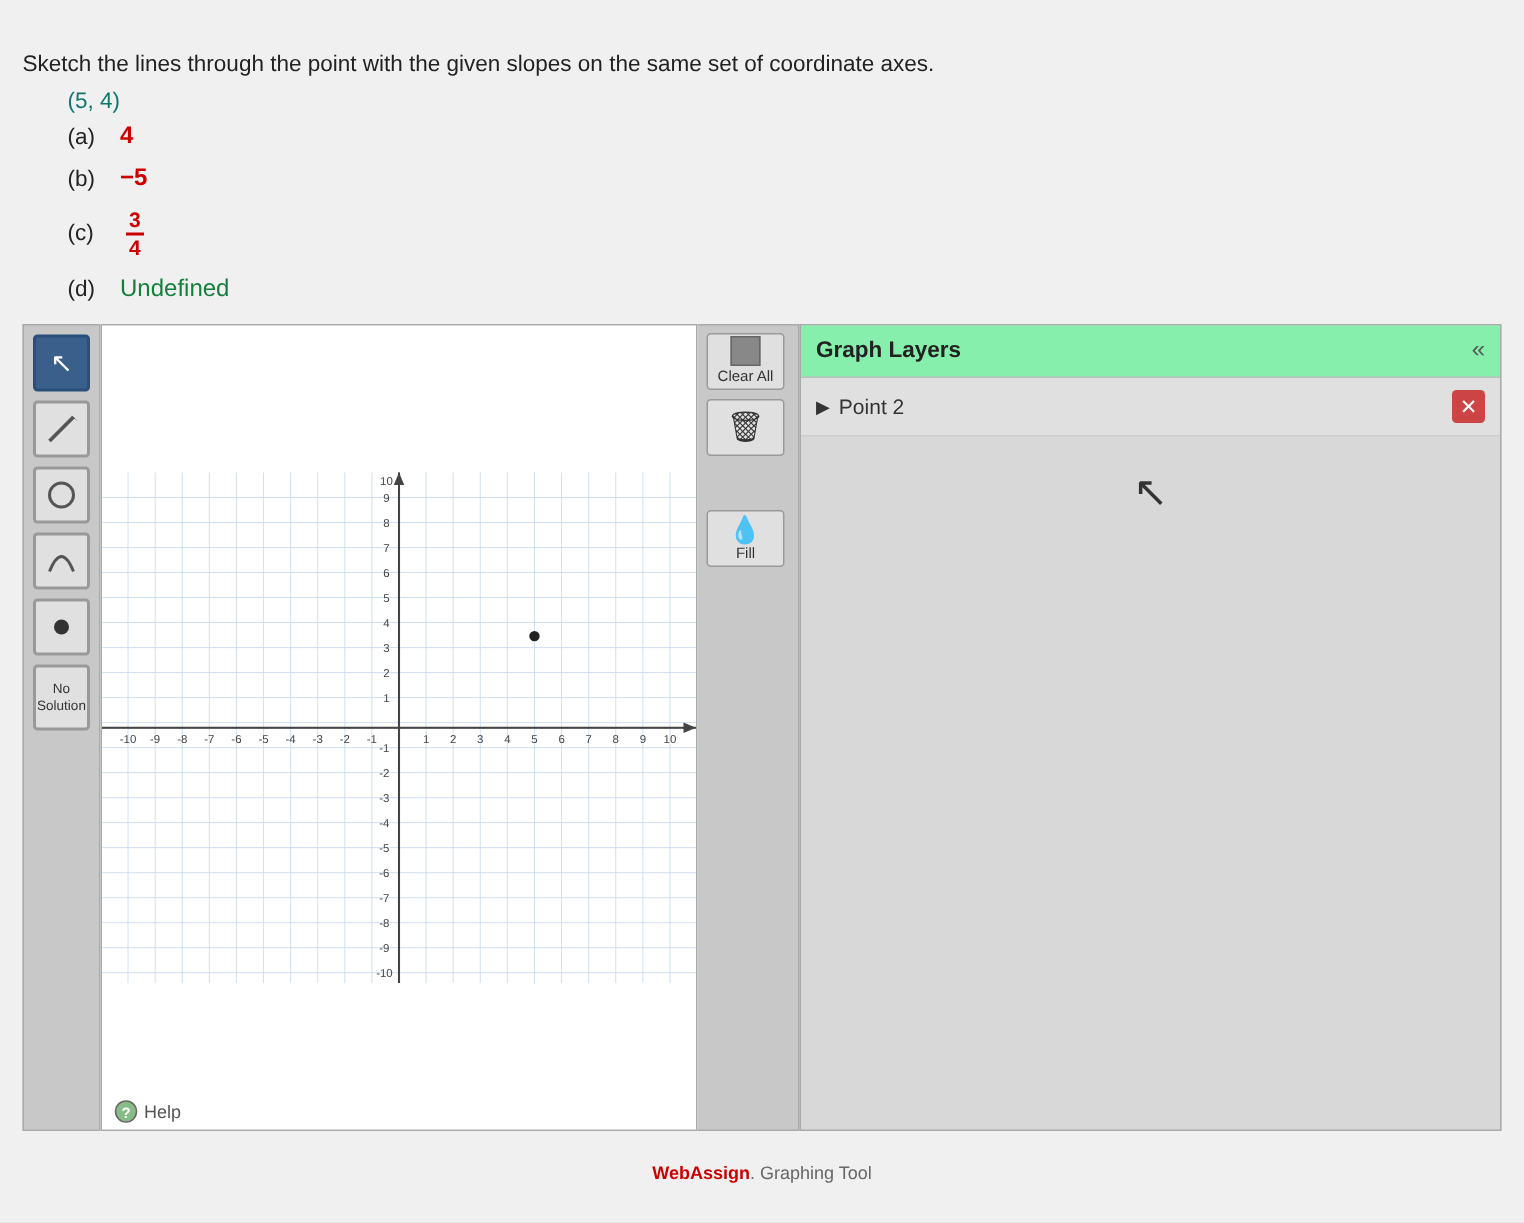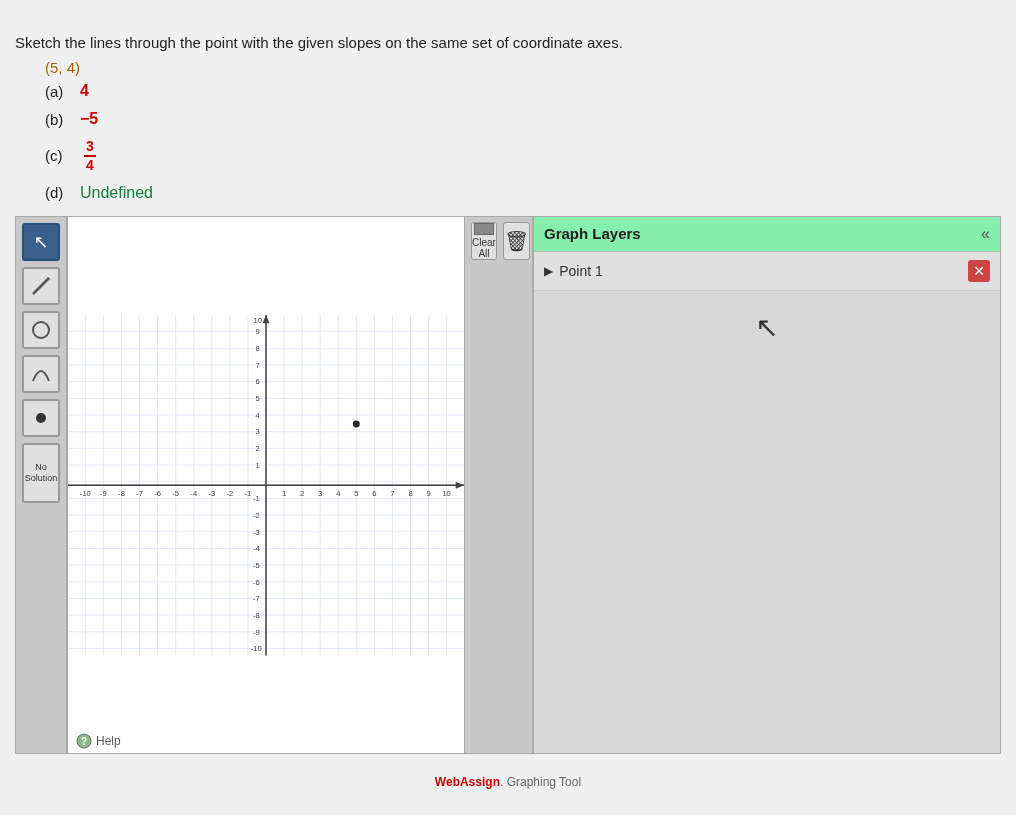--- a/index.html
+++ b/index.html
@@ -20,21 +20,21 @@
       padding: 26px 15px;
     }
     .question-text {
       font-size: 15px;
       color: #222;
       margin-bottom: 8px;
       margin-top: 8px;
     }
     .point-label {
       font-size: 15px;
-      color: #a16207;
+      color: #0f766e;
       margin-left: 30px;
       margin-bottom: 6px;
     }
     .sub-item {
       display: flex;
       align-items: center;
       margin-left: 30px;
       margin-bottom: 10px;
       font-size: 15px;
       color: #222;
@@ -89,21 +89,21 @@
       font-size: 18px;
       color: #333;
     }
     .tool-btn.active {
       background: #3a5f8a;
       color: white;
       border-color: #2a4f7a;
     }
     .tool-btn.no-solution {
       font-size: 9px;
-      height: 60px;
+      height: 44px;
       text-align: center;
       line-height: 1.2;
       color: #333;
       background: #e0e0e0;
     }
     
     .graph-canvas-container {
       flex: 1;
       background: white;
       border: 1px solid #aaa;
@@ -378,21 +378,21 @@
         
         <div class="help-link" style="position:absolute; bottom:4px; left:8px;">
           <svg width="16" height="16" viewBox="0 0 16 16">
               <circle cx="8" cy="8" r="7" fill="#8b8" stroke="#666" stroke-width="1"></circle>
               <text x="8" y="12" text-anchor="middle" font-size="10" fill="white" font-weight="bold">?</text>
             </svg>
           <span>Help</span>
         </div>
       </div>
 
-      <div style="display:flex; flex-direction:row; background:#c8c8c8; border:1px solid #aaa; border-left:none; width:68px; padding:5px 6px; gap:6px;">
+      <div style="display:flex; flex-direction:column; background:#c8c8c8; border:1px solid #aaa; border-left:none; width:68px; padding:5px 6px; gap:6px;">
         <button class="ctrl-btn">
           <div style="width:20px;height:20px;background:#888;border:1px solid #666;margin-bottom:2px;"></div>
           <span>Clear All</span>
         </button>
         <button class="ctrl-btn">
           <span style="font-size:20px;">🗑</span>
         </button>
         <button class="ctrl-btn" style="margin-top: 30px;">
           <span style="font-size:18px;">💧</span>
           <span>Fill</span>
@@ -400,21 +400,21 @@
       </div>
     </div>
 
     <div class="layers-panel">
       <div class="layers-header">
         <span class="layers-title">Graph Layers</span>
         <button class="layers-collapse-btn">«</button>
       </div>
       <div class="layer-item">
         <span class="layer-arrow">▶</span>
-        <span class="layer-name">Point 1</span>
+        <span class="layer-name">Point 2</span>
         <button class="layer-delete">✕</button>
       </div>
 
       <div style="padding:20px; display:flex; align-items:flex-start; justify-content:center;">
         <span style="font-size:28px; color:#333;">↖</span>
       </div>
     </div>
   </div>
 
   <div class="webassign-footer">

